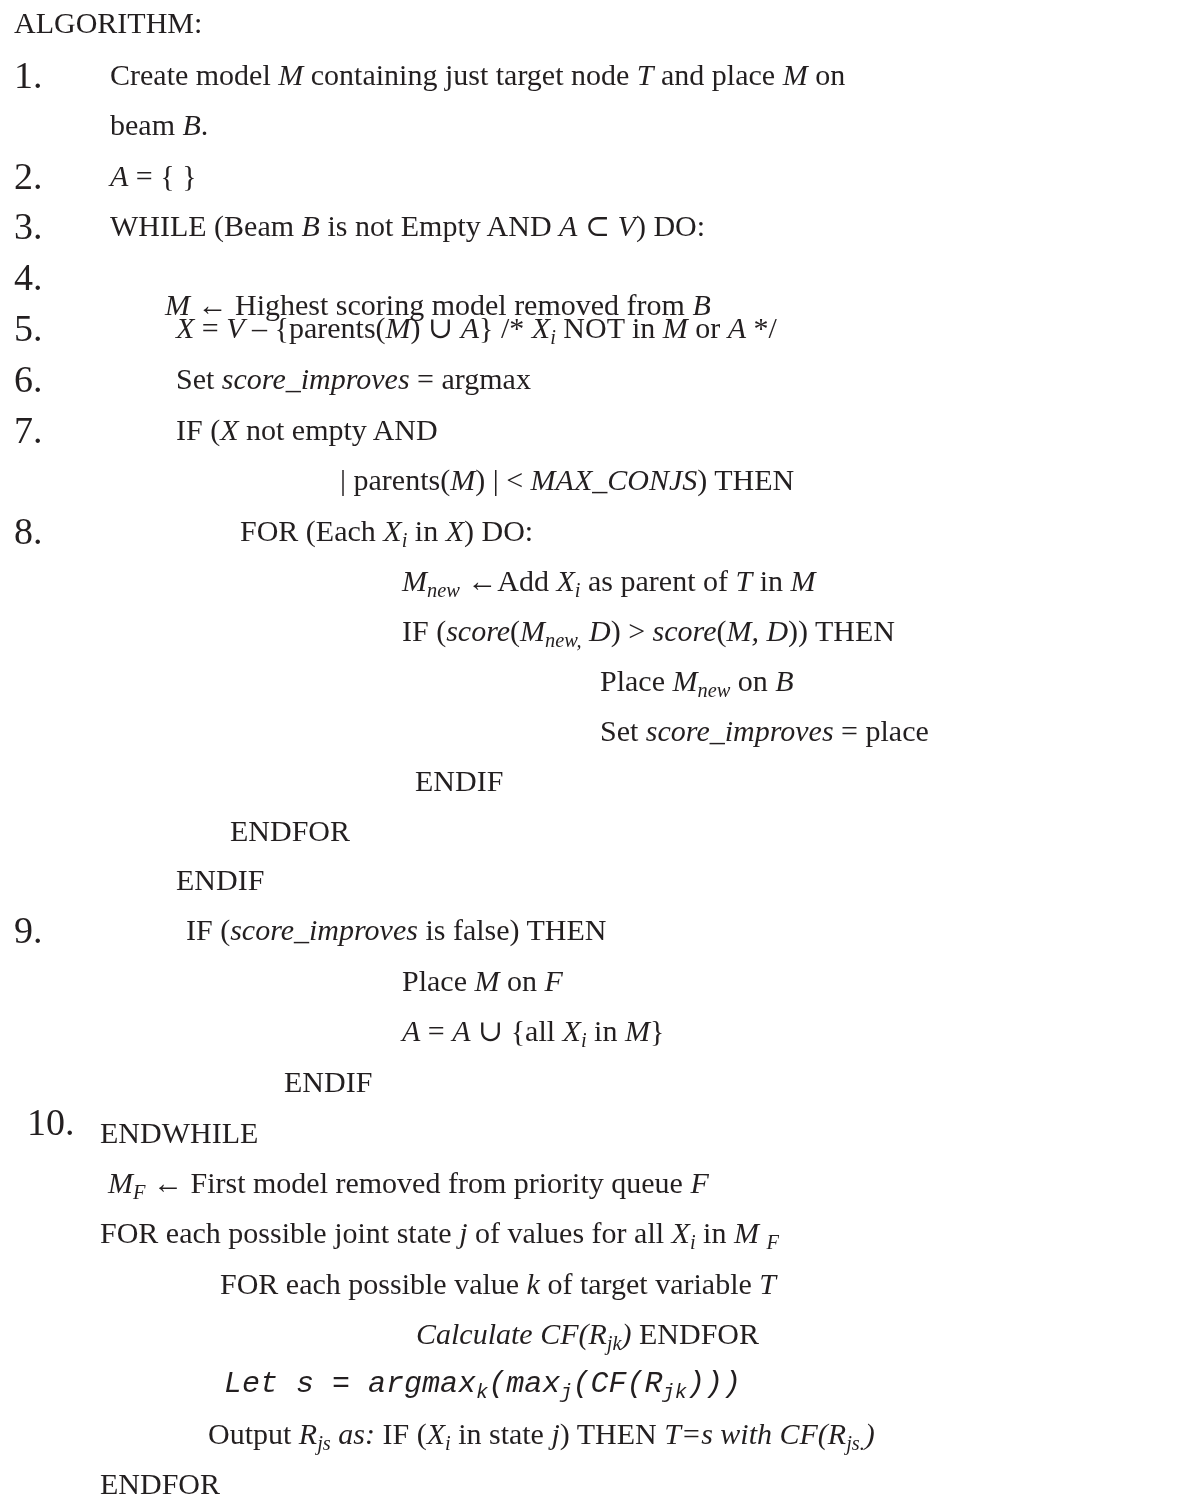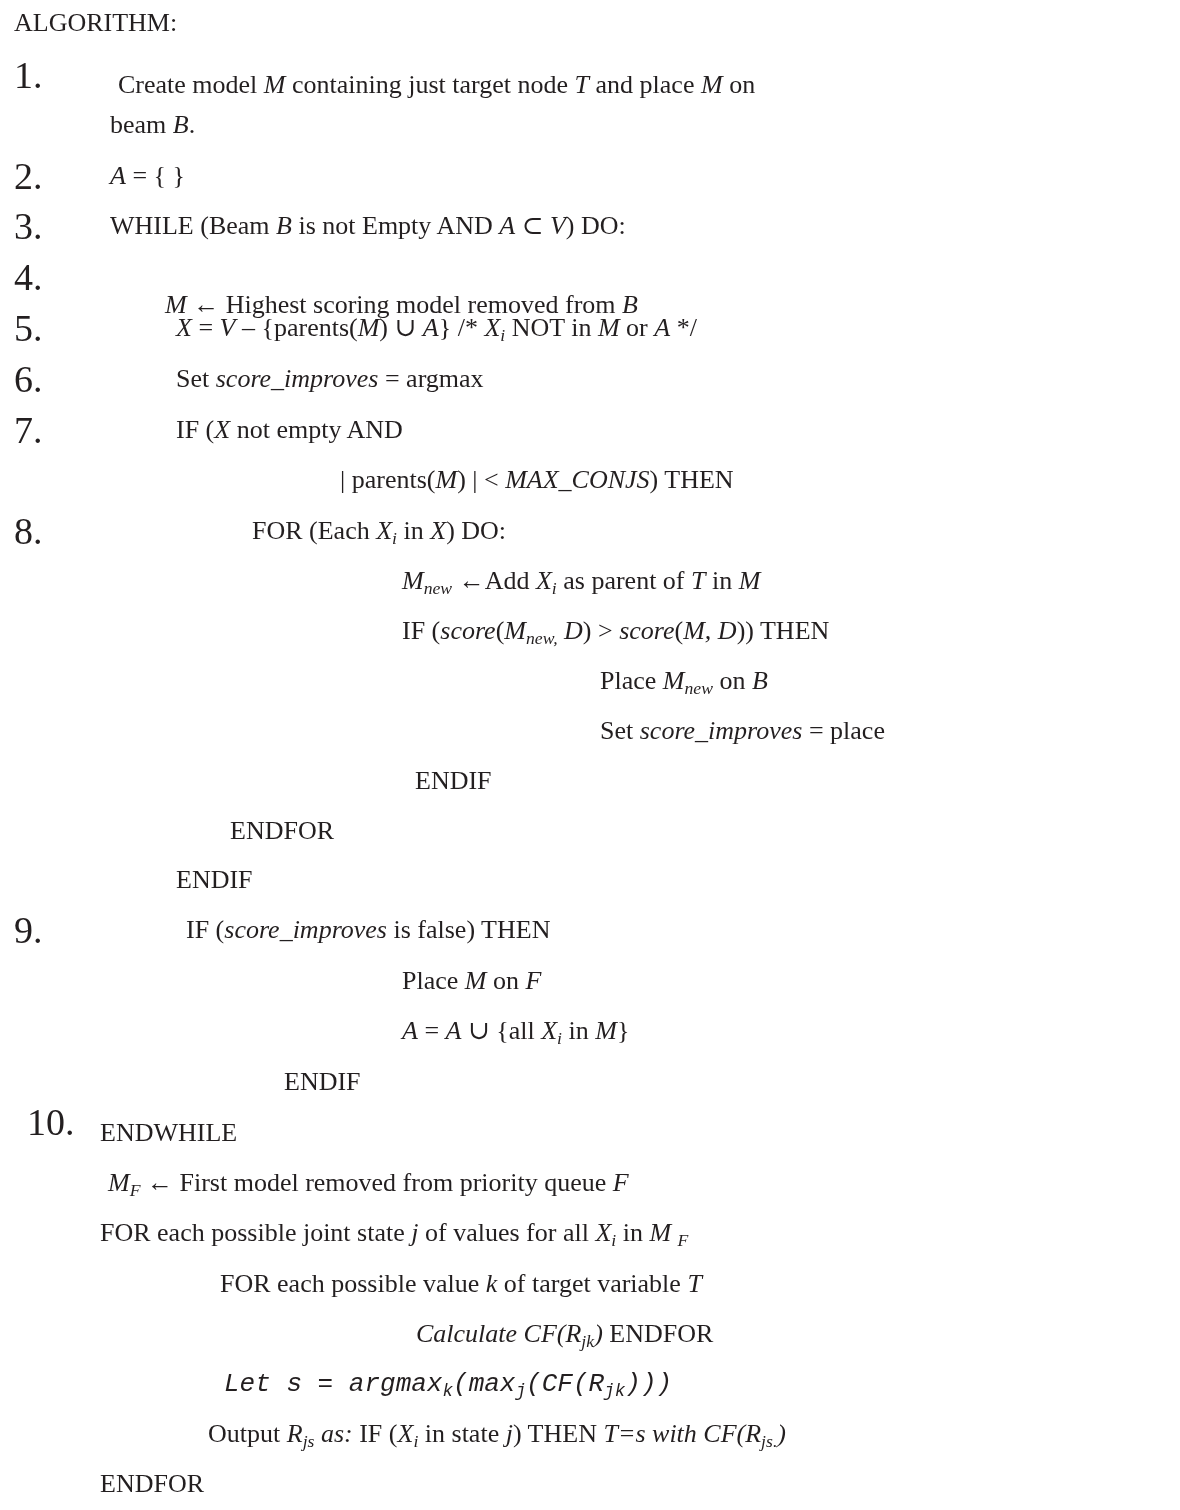--- a/index.html
+++ b/index.html
@@ -1,31 +1,31 @@
 <!DOCTYPE html>
 <html><head>
 <meta charset="utf-8">
 <style>
   html, body { margin: 0; padding: 0; background: #ffffff; }
   body { width: 1180px; height: 1510px; position: relative; overflow: hidden;
          font-family: "Liberation Serif", "DejaVu Serif", serif; color: #231f20; }
-  .line { position: absolute; white-space: nowrap; font-size: 26px; line-height: 46px; text-align: center; }
+  .line { position: absolute; white-space: nowrap; font-size: 30px; line-height: 46px; text-align: center; }
   .num { position: absolute; left: 14px; font-size: 38px; line-height: 46px; }
   i { font-style: italic; }
   sub { font-size: 0.68em; vertical-align: -0.3em; line-height: 0; }
 </style>
 </head>
 <body>
 
 <div>
 
   <div class="line" style="left:14px;top:0px;">ALGORITHM:</div>
 
   <div class="num" style="top:52px;">1.</div>
-  <div class="line" style="left:118px;top:52px;margin-top:10px;"><span>Create model </span><i>M</i><span> containing just target node </span><i>T</i><span> and place </span><i>M</i><span> on</span></div>
+  <div class="line" style="left:110px;top:52px;"><span>Create model </span><i>M</i><span> containing just target node </span><i>T</i><span> and place </span><i>M</i><span> on</span></div>
   <div class="line" style="left:110px;top:102px;"><span>beam </span><i>B</i><span>.</span></div>
 
   <div class="num" style="top:153px;">2.</div>
   <div class="line" style="left:110px;top:153px;"><i>A</i><span> = { }</span></div>
 
   <div class="num" style="top:203px;">3.</div>
   <div class="line" style="left:110px;top:203px;"><span>WHILE (Beam </span><i>B</i><span> is not Empty AND </span><i>A</i><span> ⊂ </span><i>V</i><span>) DO:</span></div>
 
   <div class="num" style="top:254px;">4.</div>
   <div class="line" style="left:165px;top:254px;margin-top:28px;"><i>M</i><span> ← Highest scoring model removed from </span><i>B</i></div>
@@ -34,21 +34,21 @@
   <div class="line" style="left:176px;top:305px;"><i>X</i><span> = </span><i>V</i><span> – {parents(</span><i>M</i><span>) ∪ </span><i>A</i><span>}   /* </span><i>X</i><sub><i>i</i></sub><span> NOT in </span><i>M</i><span> or </span><i>A</i><span> */</span></div>
 
   <div class="num" style="top:356px;">6.</div>
   <div class="line" style="left:176px;top:356px;"><span>Set </span><i>score_improves</i><span> = argmax</span></div>
 
   <div class="num" style="top:407px;">7.</div>
   <div class="line" style="left:176px;top:407px;"><span>IF  (</span><i>X</i><span> not empty AND</span></div>
   <div class="line" style="left:340px;top:457px;"><span>| parents(</span><i>M</i><span>) | &lt; </span><i>MAX_CONJS</i><span>) THEN</span></div>
 
   <div class="num" style="top:508px;">8.</div>
-  <div class="line" style="left:240px;top:508px;margin-left:12px;"><span>FOR (Each </span><i>X</i><sub><i>i</i></sub><span> in </span><i>X</i><span>) DO:</span></div>
+  <div class="line" style="left:240px;top:508px;"><span>FOR (Each </span><i>X</i><sub><i>i</i></sub><span> in </span><i>X</i><span>) DO:</span></div>
 
   <div class="line" style="left:402px;top:558px;"><i>M</i><sub><i>new</i></sub><span> ←Add </span><i>X</i><sub><i>i</i></sub><span> as parent of </span><i>T</i><span> in </span><i>M</i></div>
   <div class="line" style="left:402px;top:608px;"><span>IF (</span><i>score</i><span>(</span><i>M</i><sub><i>new,</i></sub><i> D</i><span>) &gt;  </span><i>score</i><span>(</span><i>M, D</i><span>)) THEN</span></div>
   <div class="line" style="left:600px;top:658px;"><span>Place </span><i>M</i><sub><i>new</i></sub><span> on </span><i>B</i></div>
   <div class="line" style="left:600px;top:708px;"><span>Set </span><i>score_improves</i><span> = place</span></div>
   <div class="line" style="left:415px;top:758px;">ENDIF</div>
   <div class="line" style="left:230px;top:808px;">ENDFOR</div>
   <div class="line" style="left:176px;top:857px;">ENDIF</div>
 
   <div class="num" style="top:907px;">9.</div>

